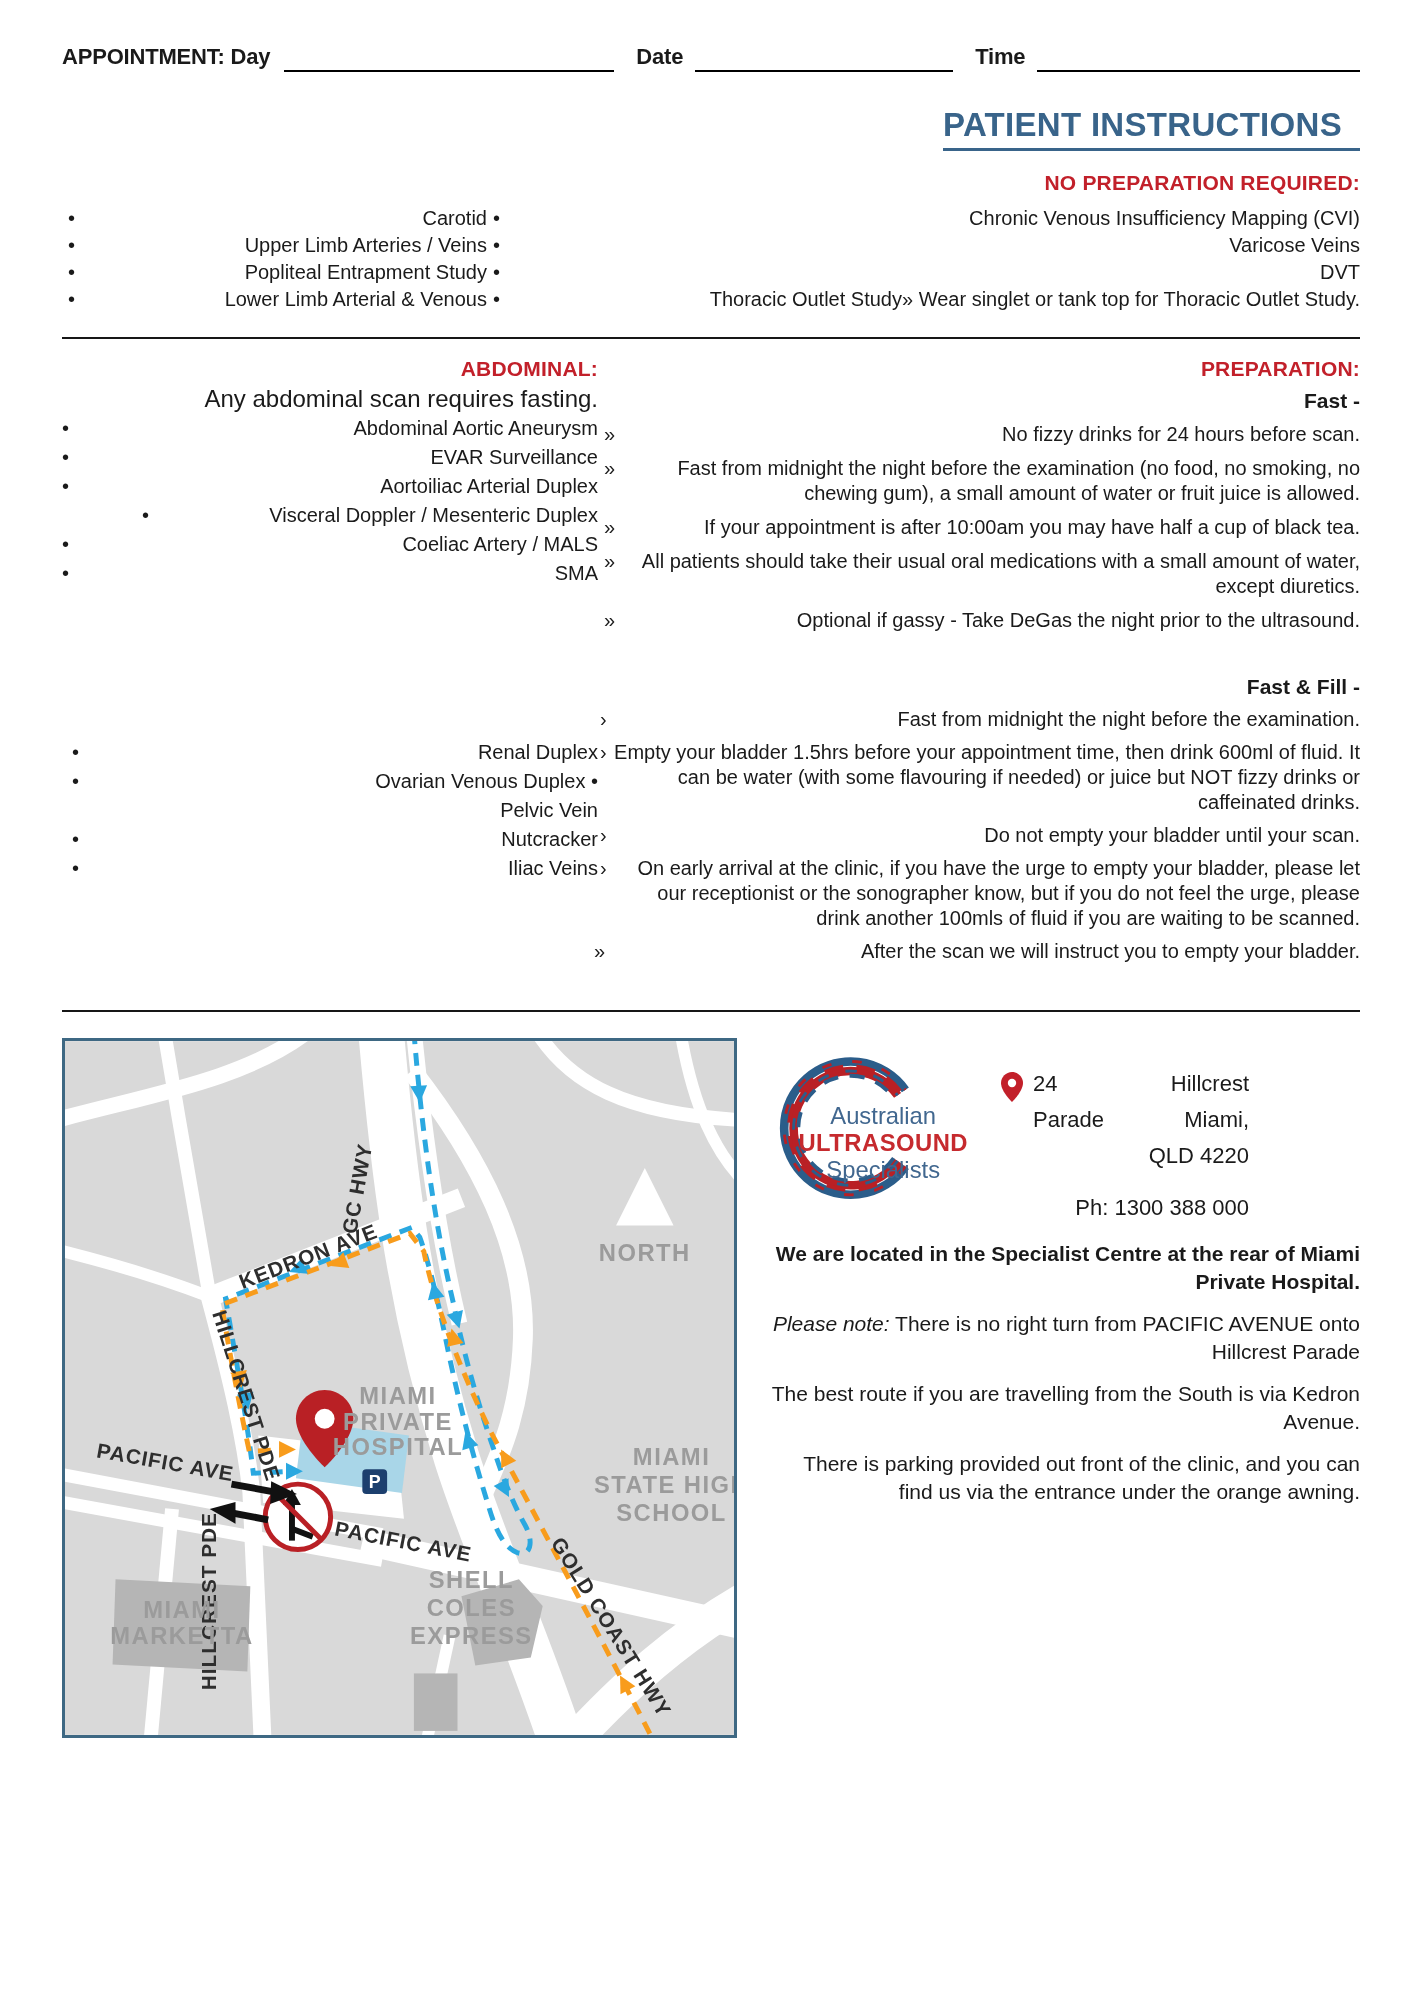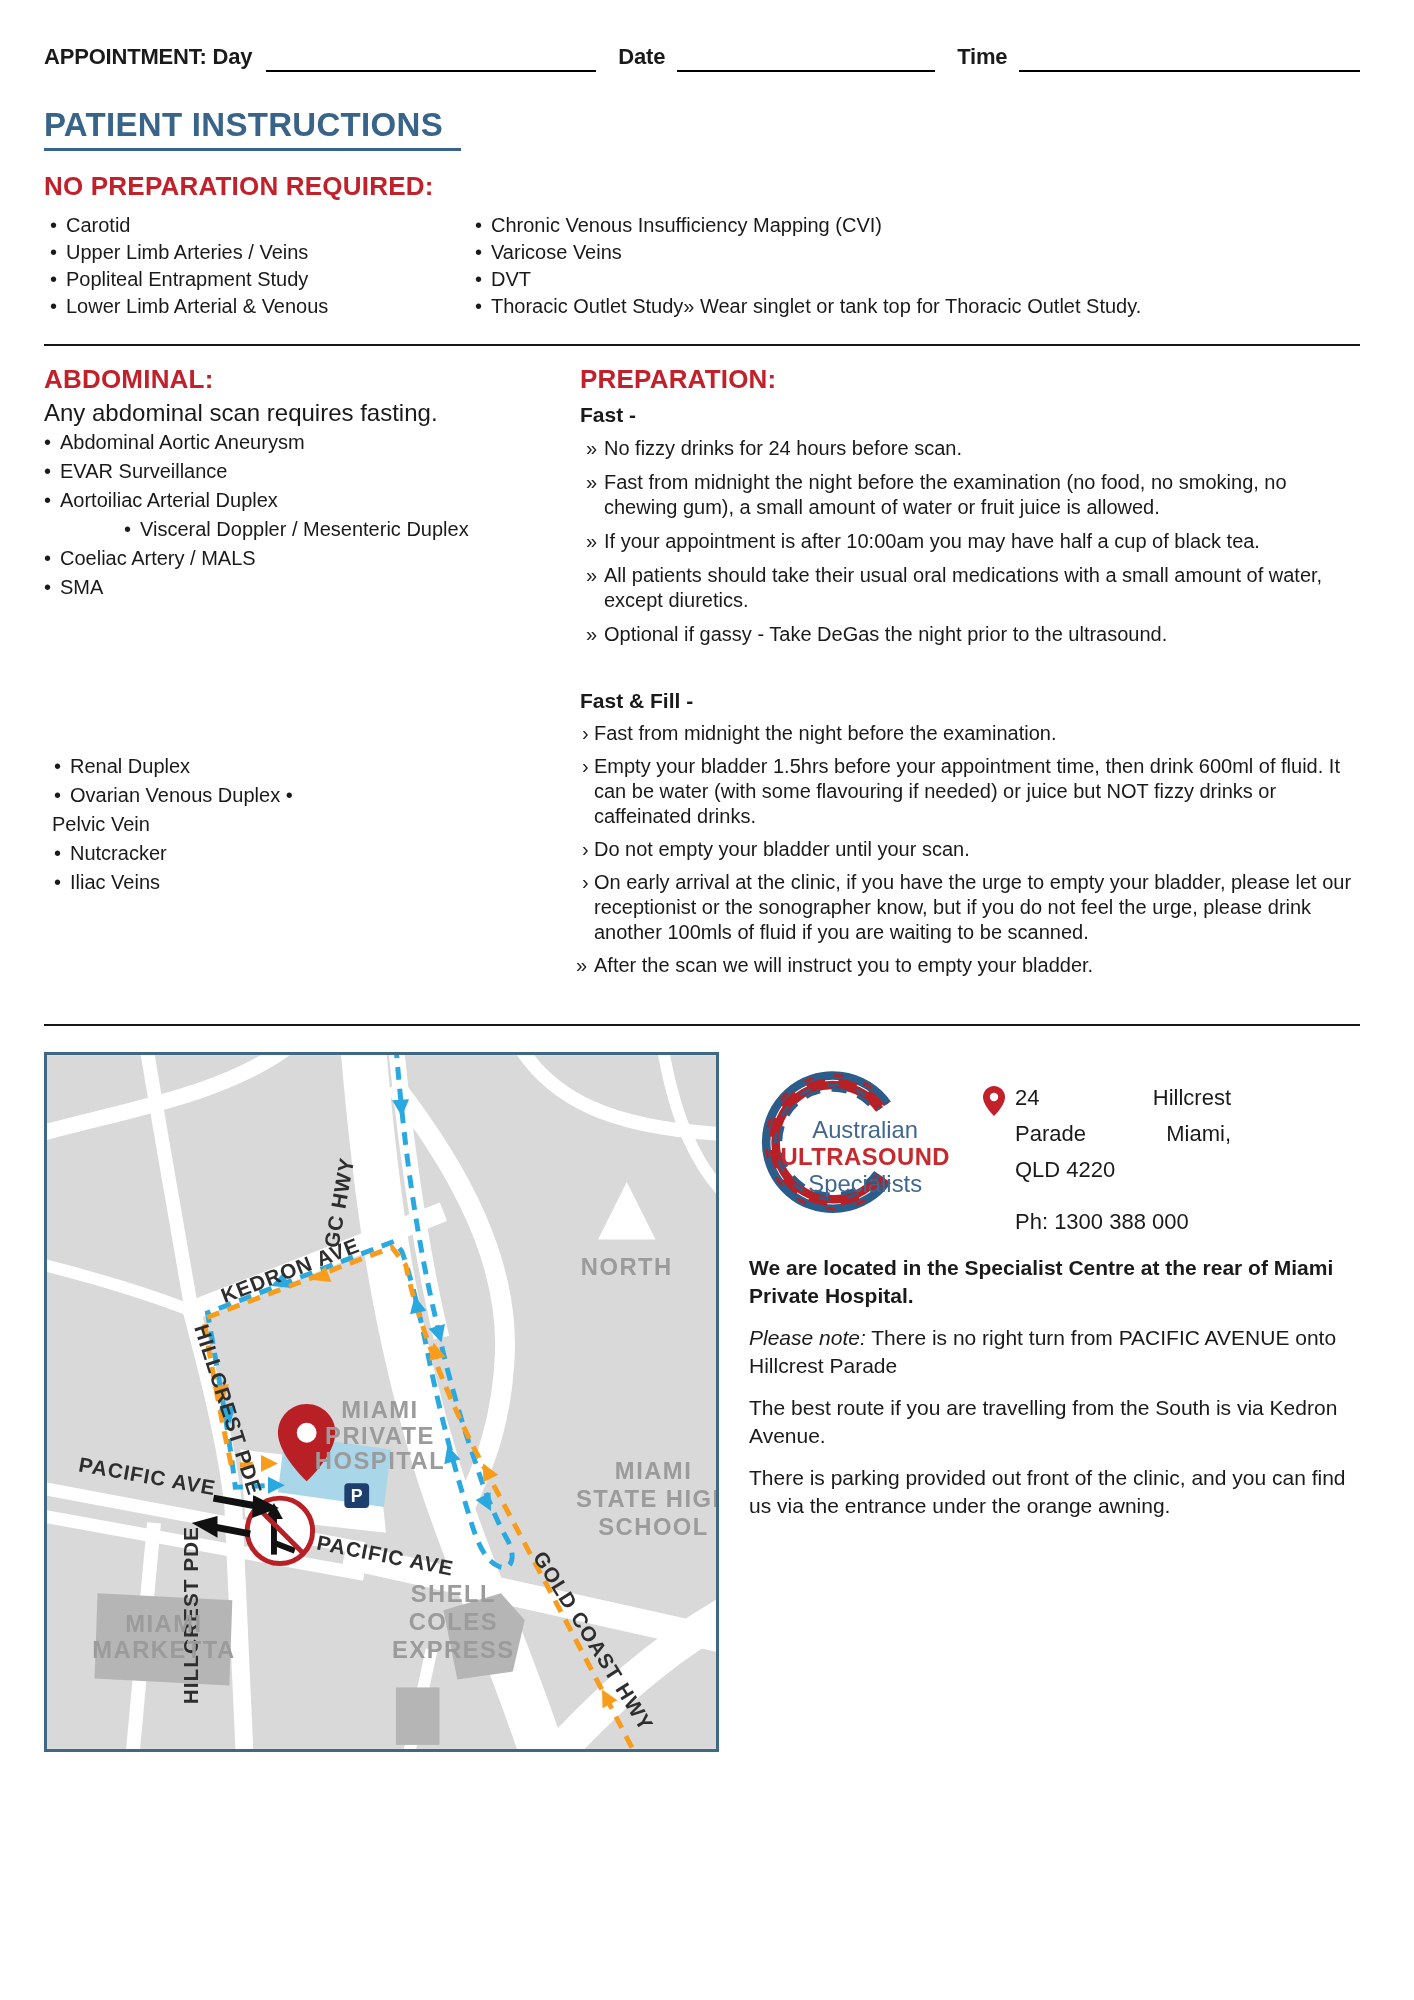--- a/index.html
+++ b/index.html
@@ -1,35 +1,35 @@
 <!DOCTYPE html>
 <html><head>
 <meta charset="utf-8">
 <style>
   html,body{margin:0;padding:0;}
   body{
     width:1414px;height:2000px;overflow:hidden;background:#fff;
     font-family:"Liberation Sans",sans-serif;color:#1a1a1a;
   }
-  .page{padding:44px 54px 0 44px;}
+  .page{padding:44px 54px 0 62px;text-align:right;}
 
   
   .appt{display:flex;align-items:flex-end;font-weight:bold;font-size:22px;letter-spacing:-0.2px;}
   .appt .lbl{white-space:nowrap;padding-bottom:2px;}
   .appt .blank{border-bottom:2px solid #000;height:26px;}
   .blank.b1{width:330px;margin:0 22px 0 14px;}
   .blank.b2{width:258px;margin:0 22px 0 12px;}
   .blank.b3{flex:1;margin:0 0 0 12px;}
 
   
   .h-blue{
     color:#39648a;font-size:33px;font-weight:bold;letter-spacing:0.3px;
     display:inline-block;border-bottom:3px solid #39648a;padding:0 18px 4px 0;margin:34px 0 0 0;
   }
-  .h-red{color:#c2202a;font-size:26px;font-weight:bold;margin:20px 0 0 0;letter-spacing:0.2px;}
+  .h-red{color:#c2202a;font-size:21px;font-weight:bold;margin:20px 0 0 0;letter-spacing:0.2px;}
 
   
   .np-grid{display:grid;grid-template-columns:425px 1fr;margin-top:10px;}
   .blist{list-style:none;margin:0;padding:0;font-size:20px;line-height:27px;}
   .blist li{position:relative;padding-left:22px;}
   .blist li .bu{position:absolute;left:6px;}
 
   hr.div{border:none;border-top:2px solid #161616;margin:24px 0 0 0;}
 
   

